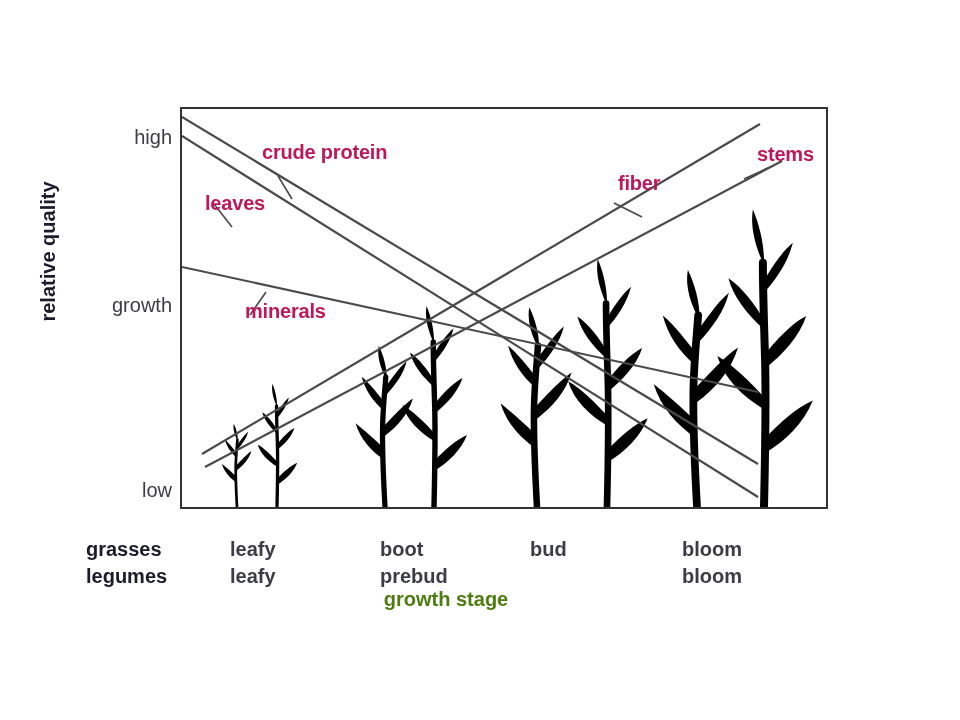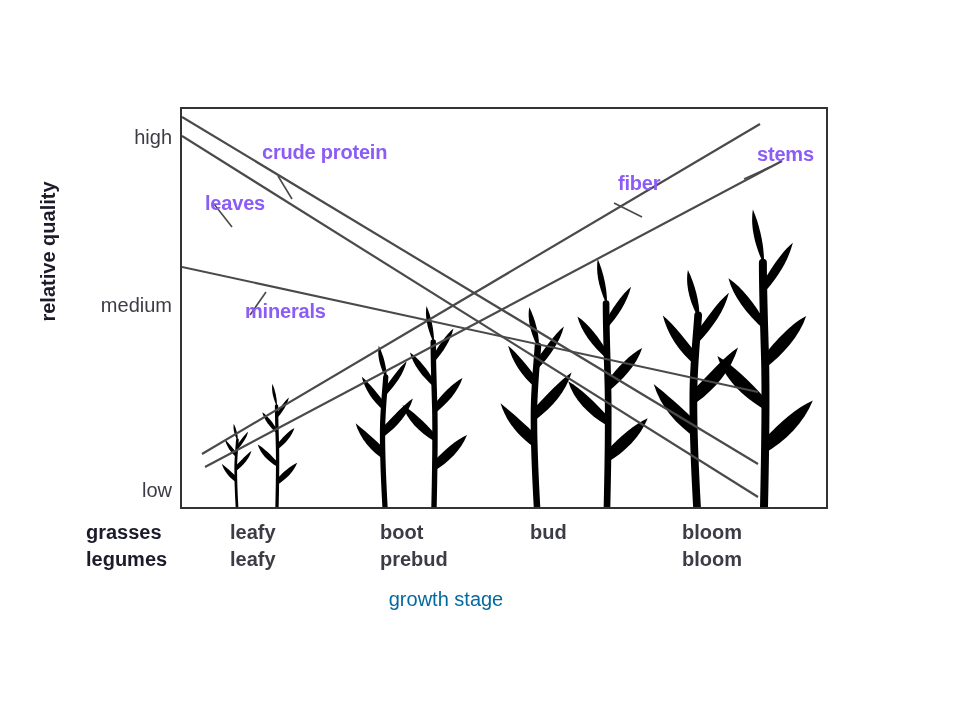--- a/index.html
+++ b/index.html
@@ -72,35 +72,35 @@
     background: #ffffff;
     overflow: hidden;
   }
   #plot svg { display: block; }
 
   
   .series-label {
     position: absolute;
     font-size: 20px;
     font-weight: bold;
-    color: #8b5cf6;
+    color: #be185d;
     white-space: nowrap;
     letter-spacing: -0.2px;
   }
   .lbl-crude-protein { left: 262px; top: 141px; }
   .lbl-leaves        { left: 205px; top: 192px; }
   .lbl-minerals      { left: 245px; top: 284px; margin-top: 16px; }
   .lbl-fiber         { left: 582px; top: 172px; margin-left: 36px; }
   .lbl-stems         { left: 757px; top: 143px; }
 
   
   .x-block {
     position: absolute;
     left: 0;
-    top: 519px;
+    top: 536px;
     width: 896px;
     height: 70px;
   }
   .x-rowlabels {
     position: absolute;
     left: 86px;
     top: 0;
     width: 110px;
     text-align: left;
   }
@@ -129,35 +129,35 @@
   .x-cat-2 { left: 530px; }
   .x-cat-3 { left: 682px; }
 
   .x-axis-title {
     position: absolute;
     left: 0;
     top: 588px;
     width: 884px;
     text-align: center;
     font-size: 20px;
-    font-weight: normal;
-    color: #0369a1;
+    font-weight: bold;
+    color: #4d7c0f;
   }
   .x-axis-title span { margin-left: 8px; }
 </style>
 </head>
 <body>
 
 <div id="stage">
 
   <div class="y-axis-title">relative quality</div>
 
   <div class="y-ticks-wrap">
     <div class="y-tick high">high</div>
-    <div class="y-tick medium">medium</div>
+    <div class="y-tick medium">growth</div>
     <div class="y-tick low">low</div>
   </div>
 
   <div id="plot">
     <svg width="644" height="398" viewBox="0 0 644 398">
 
       <defs>
 
         <g id="plantA">
           <path d="M0,0 C-1,-18 -2,-36 -1.5,-54 C-1,-68 0,-76 0.5,-84" stroke="#000" stroke-width="3.4" fill="none" stroke-linecap="round"></path>

